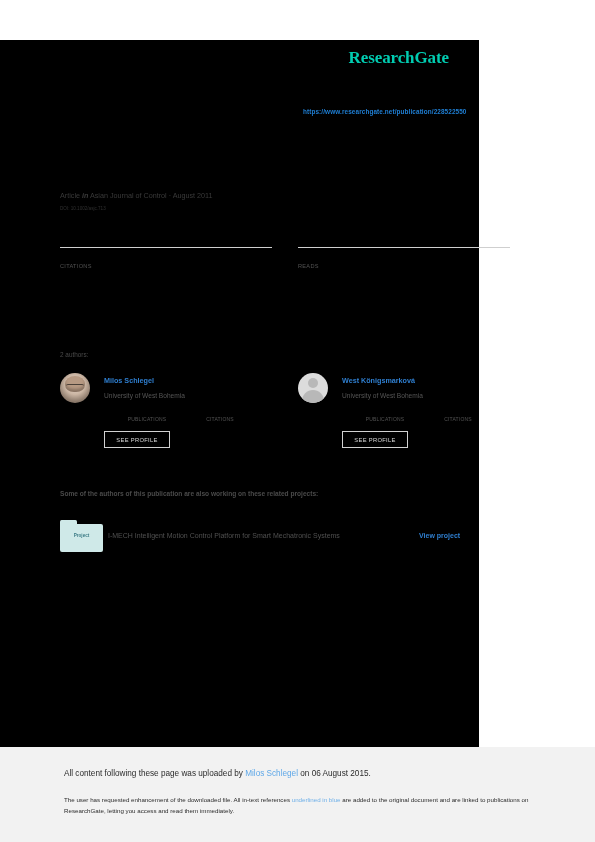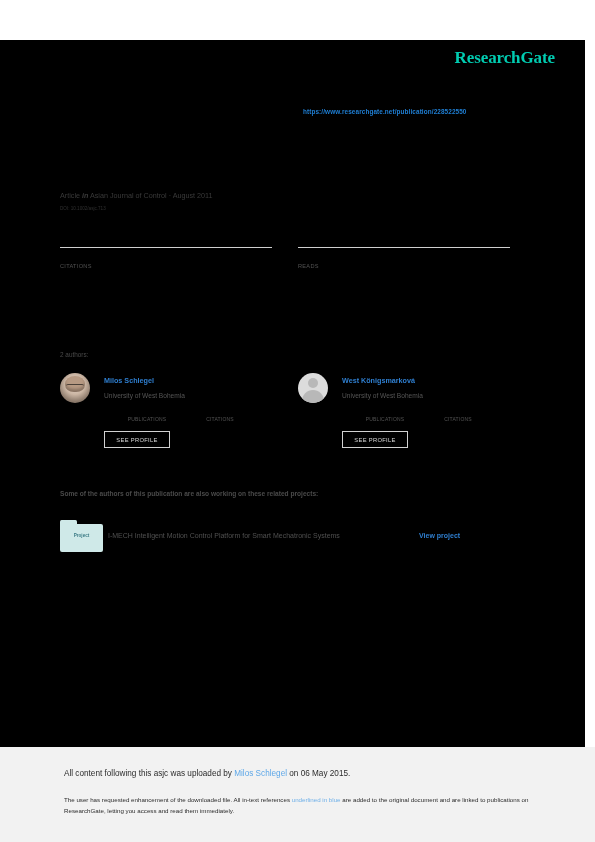--- a/index.html
+++ b/index.html
@@ -21,21 +21,21 @@
     top: 0; left: 0;
     width: 595px;
     height: 40px;
     background: #ffffff;
   }
 
   
   .dark-panel {
     position: absolute;
     top: 40px; left: 0;
-    width: 585px;
+    width: 479px;
     height: 707px;
     background: #000000;
   }
 
   
   .rg-logo {
     position: absolute;
     top: 8px;
     right: 30px;
     font-family: "Liberation Serif", serif;
@@ -434,18 +434,18 @@
       <div class="ftext">Project</div>
     </div>
     <div class="project-title">I-MECH Intelligent Motion Control Platform for Smart Mechatronic Systems</div>
     <div class="view-project">View project</div>
   </div>
 
 </div>
 
 <div class="footer">
   <div class="footer-main">
-    <span>All content following this asjc was uploaded by </span><a href="#">Milos Schlegel</a><span> on 06 May 2015.</span>
+    <span>All content following these page was uploaded by </span><a href="#">Milos Schlegel</a><span> on 06 August 2015.</span>
   </div>
   <div class="footer-note">
     <span>The user has requested enhancement of the downloaded file. All in-text references </span><span class="blue">underlined in blue</span><span> are added to the original document and are linked to publications on ResearchGate, letting you access and read them immediately.</span>
   </div>
 </div>
 
 </body></html>

